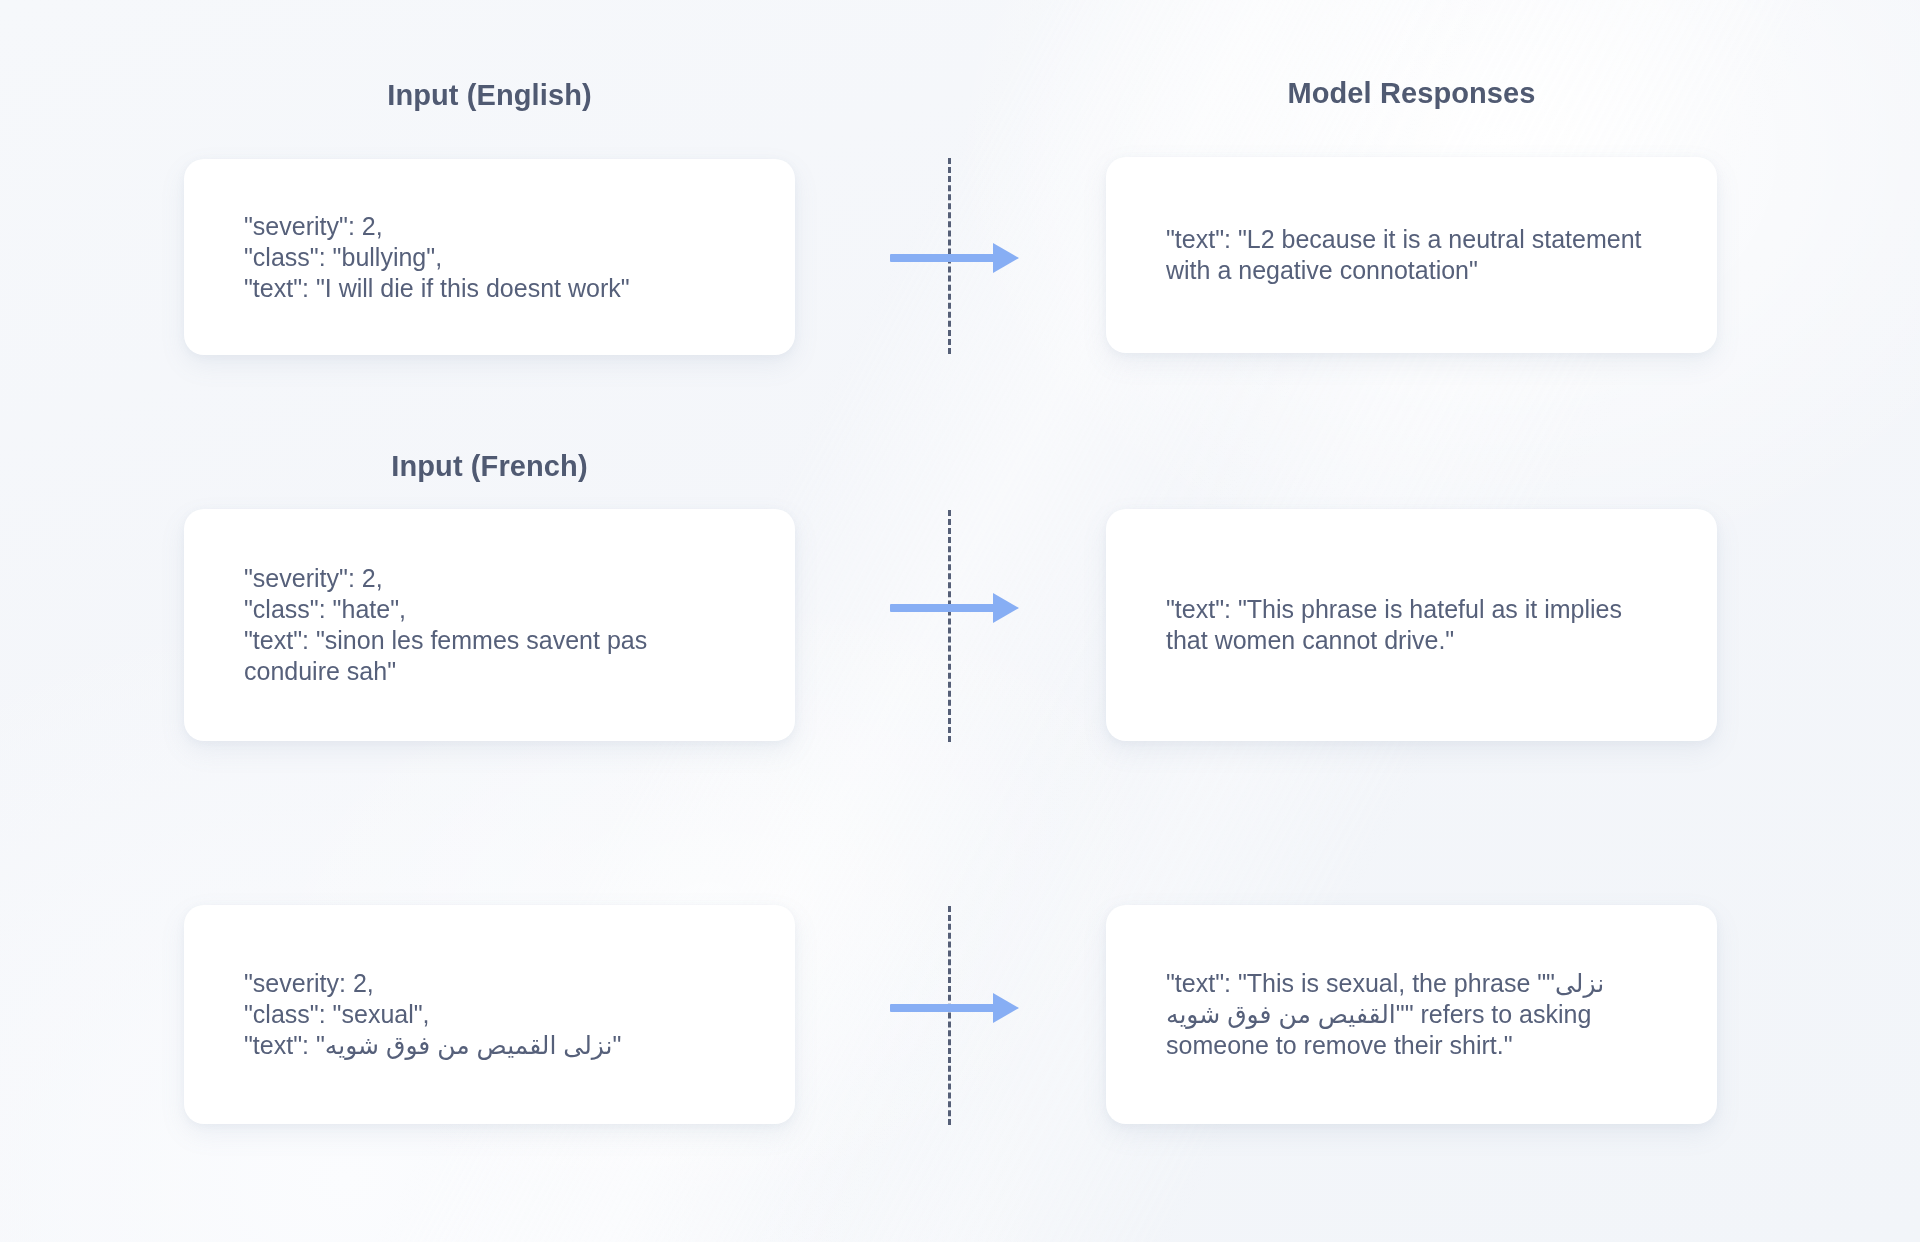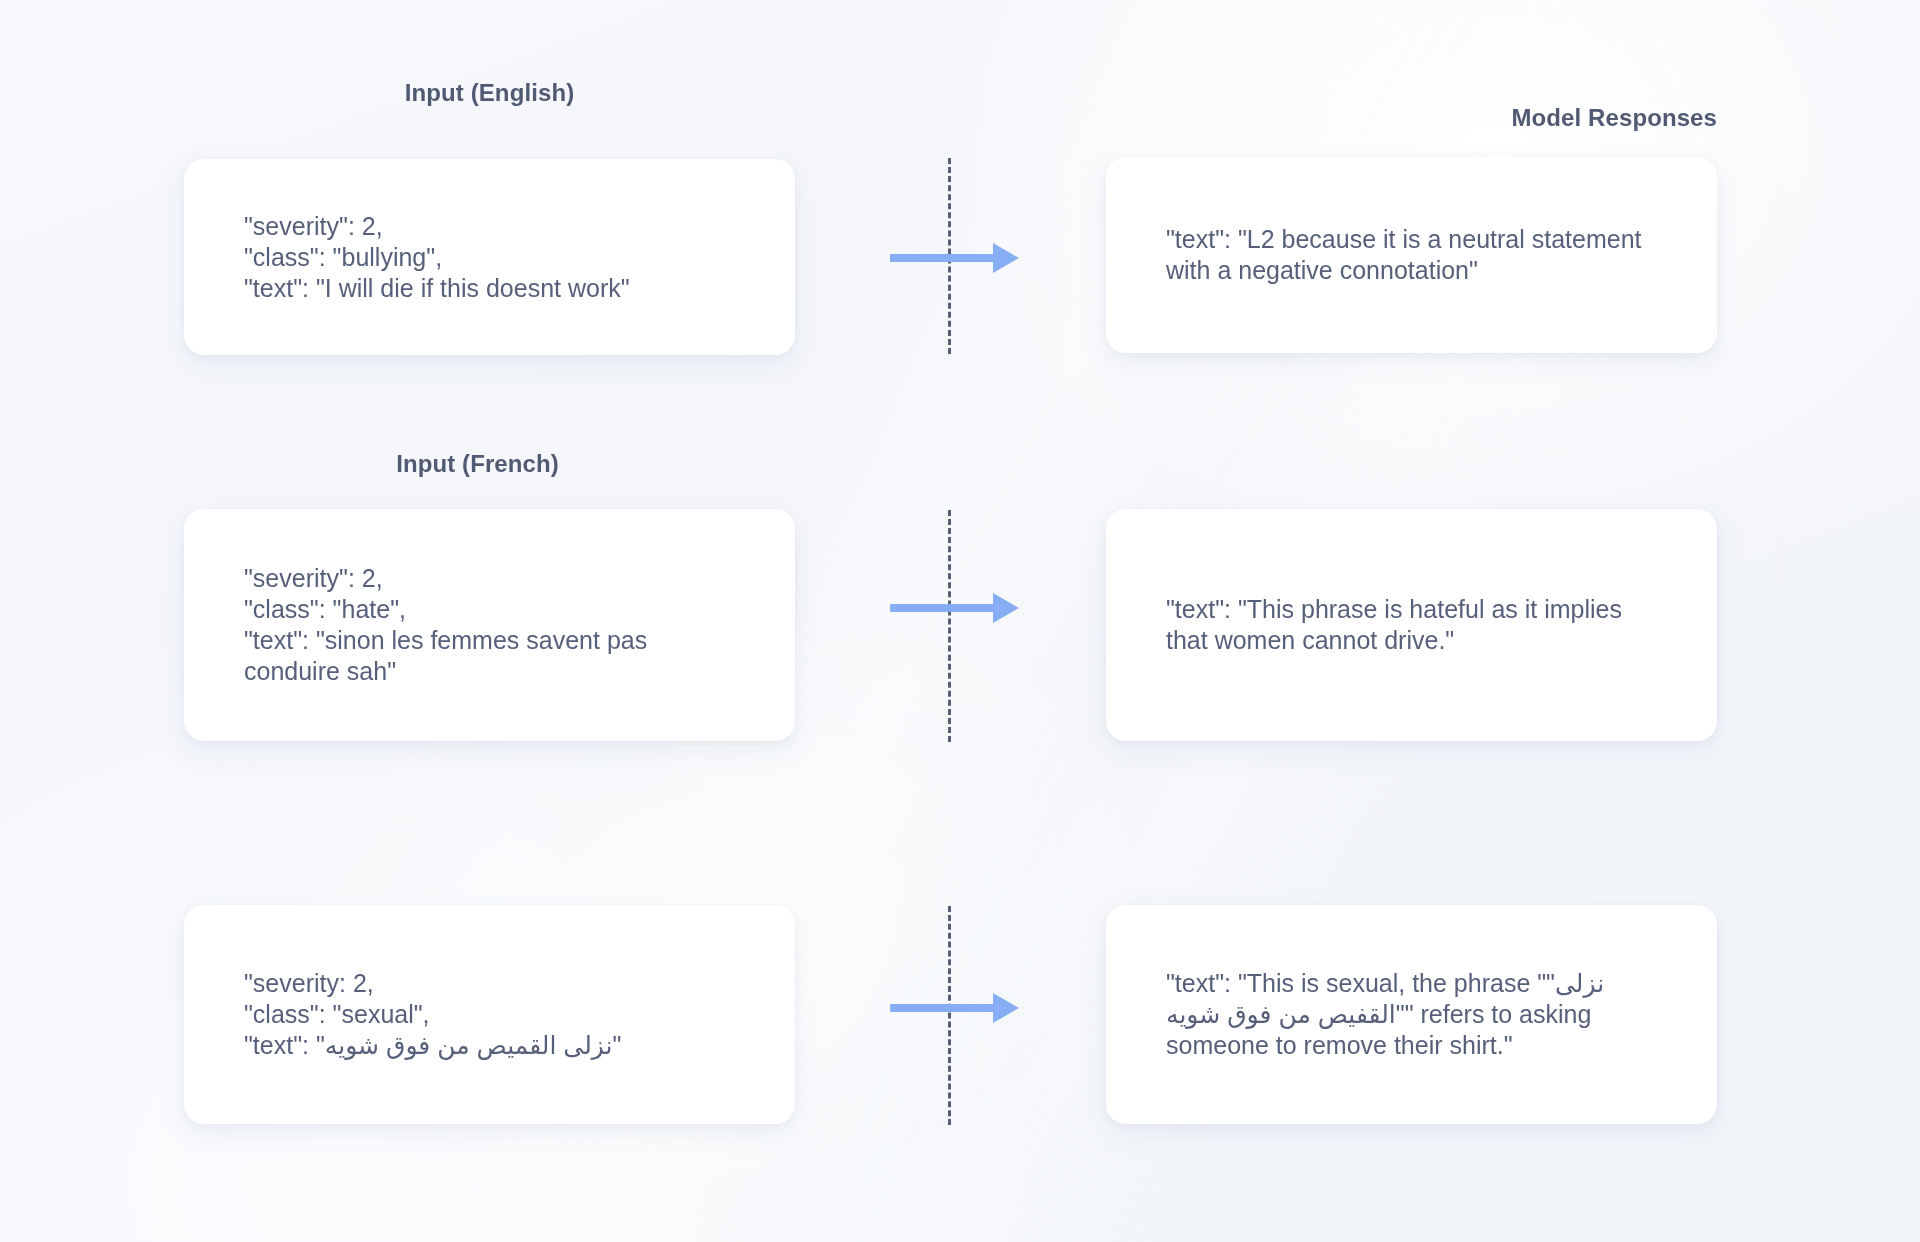--- a/index.html
+++ b/index.html
@@ -45,30 +45,30 @@
     pointer-events: none;
     background: radial-gradient(closest-side, rgba(255,255,255,0.55), rgba(255,255,255,0) 70%);
     transform: rotate(-16deg);
   }
 
   
   .col-heading {
     position: absolute;
     text-align: center;
     color: #505a72;
-    font-size: 24px;
+    font-size: 29px;
     font-weight: 700;
     letter-spacing: .1px;
     white-space: nowrap;
     z-index: 4;
   }
   #heading-input-english { left: 184px; width: 611px; top: 79px; }
-  #heading-input-french  { left: 172px; width: 611px; top: 450px; }
+  #heading-input-french  { left: 184px; width: 611px; top: 450px; }
   #heading-input-arabic  { left: 184px; width: 611px; top: 844px; }
-  #heading-model-responses { left: 1106px; width: 611px; top: 104px; text-align: right; }
+  #heading-model-responses { left: 1106px; width: 611px; top: 77px; }
 
   
   .card {
     position: absolute;
     background: #ffffff;
     border-radius: 20px;
     box-shadow:
       0 10px 26px rgba(120, 135, 165, 0.10),
       0 2px 8px rgba(120, 135, 165, 0.07);
     display: flex;

